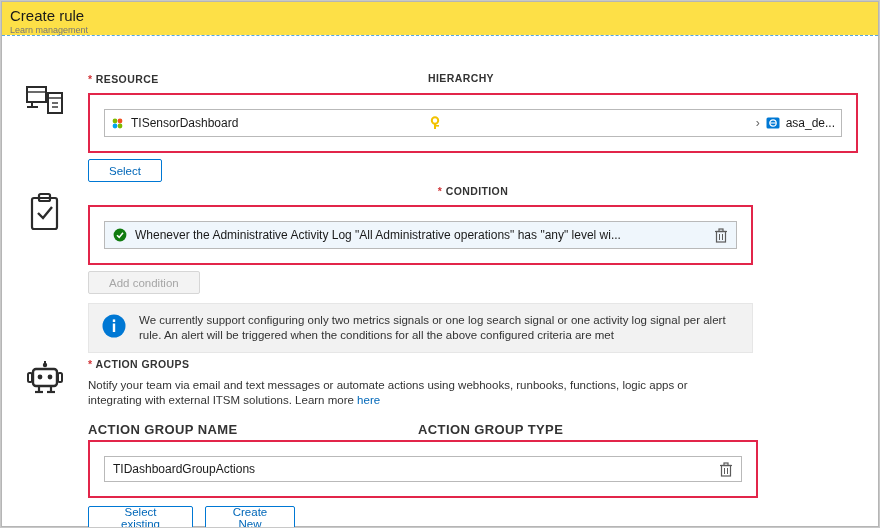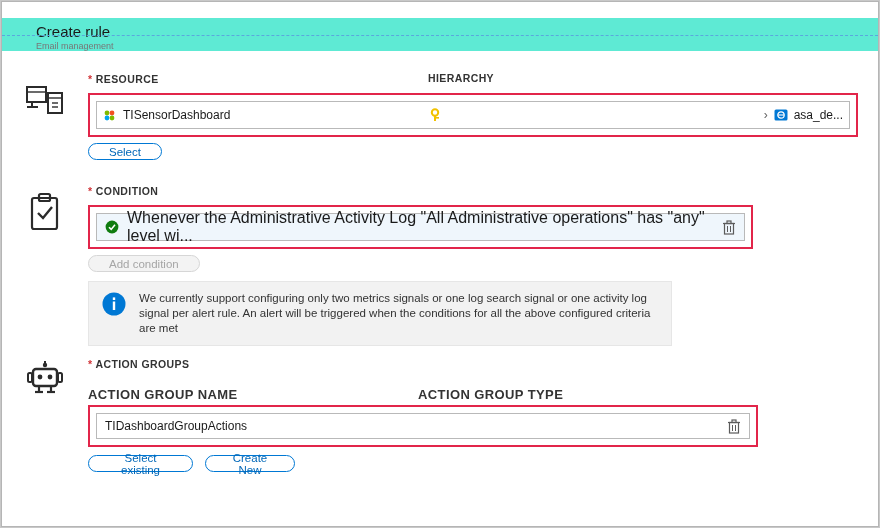--- a/index.html
+++ b/index.html
@@ -14,23 +14,23 @@
     position: relative;
     border: 1px solid #c8c8c8;
   }
   .page-frame {
     position: absolute; inset: 0;
     border: 1px solid #b5b5b5;
   }
 
   
   .header {
-    position: absolute; top: 16px; left: 0; right: 0; height: 33px;
-    padding: 5px 0 0 34px;
-    background: #5eead4;
+    position: absolute; top: 0; left: 0; right: 0; height: 33px;
+    padding: 5px 0 0 8px;
+    background: #fde047;
   }
   .header-title {
     font-size: 15px;
     color: #1a1a1a;
     font-weight: 400;
     line-height: 17px;
   }
   .header-sub {
     font-size: 9px;
     color: #777777;
@@ -57,21 +57,21 @@
     font-size: 10.5px;
     letter-spacing: .4px;
     color: #333333;
     font-weight: 700;
     text-transform: uppercase;
   }
   .req-star { color: #d13438; font-weight: 700; }
 
   .hl-box {
     border: 2.5px solid #e2254a;
-    padding: 6px;
+    padding: 14px;
     background: #ffffff;
   }
 
   
   .resource-row {
     height: 28px;
     border: 1px solid #b9b9b9;
     background: #fff;
     display: flex;
     align-items: center;
@@ -87,44 +87,44 @@
   .right-tail {
     margin-left: auto;
     display: flex; align-items: center; gap: 6px;
     color: #555;
   }
   .chev { color:#666; font-size: 12px; }
   .asa-text { color:#1a1a1a; }
 
   .btn {
     display: inline-flex; align-items: center; justify-content: center;
-    height: 17px;
+    height: 23px;
     padding: 0 20px;
     border: 1px solid #0078d4;
     background: #ffffff;
     color: #0067b8;
     font-size: 11.5px;
     cursor: pointer;
-    border-radius: 10px;
+    border-radius: 2px;
   }
   .btn.disabled {
     border: 1px solid #d6d6d6;
     color: #a6a6a6;
     background: #f3f3f3;
     cursor: default;
   }
 
   
   .condition-row {
     height: 28px;
     border: 1px solid #b9b9b9;
     background: #eff6fc;
     display: flex; align-items: center;
     padding: 0 8px;
-    font-size: 16px;
+    font-size: 12px;
     color: #1a1a1a;
   }
   .cond-text { margin-left: 8px; }
   .trash { margin-left: auto; color: #5b5b5b; }
 
   
   .info-banner {
     display: flex;
     background: #f2f2f2;
     border: 1px solid #e6e6e6;
@@ -168,21 +168,21 @@
 
   svg { display: block; }
 </style>
 </head>
 <body>
 
 <div class="page-frame">
 
   <div class="header">
     <div class="header-title">Create rule</div>
-    <div class="header-sub">Email management</div>
+    <div class="header-sub">Learn management</div>
   </div>
   <div class="header-divider"></div>
 
   <div class="section" style="top:70px; left:0; right:0; height:95px;">
 
     <div class="sec-icon" style="top:10px;">
       <svg width="44" height="40" viewBox="0 0 44 40">
         <rect x="3" y="5" width="19" height="15" fill="none" stroke="#2b2b2b" stroke-width="2"></rect>
         <line x1="3" y1="10" x2="22" y2="10" stroke="#2b2b2b" stroke-width="1.4"></line>
         <line x1="8" y1="20" x2="8" y2="25" stroke="#2b2b2b" stroke-width="2"></line>
@@ -249,21 +249,21 @@
 
     <div class="sec-icon" style="top:8px;">
       <svg width="44" height="44" viewBox="0 0 44 44">
         <rect x="8" y="6" width="25" height="31" rx="2" fill="none" stroke="#2b2b2b" stroke-width="2.2"></rect>
         <rect x="15" y="2" width="11" height="7" rx="1.5" fill="none" stroke="#2b2b2b" stroke-width="2.2"></rect>
         <polyline points="14,21 19,26 28,15" fill="none" stroke="#2b2b2b" stroke-width="2.4"></polyline>
       </svg>
     </div>
 
     <div class="sec-body" style="top:0;">
-      <div style="height:16px;">
+      <div style="height:16px;text-align:center;">
         <span class="field-label">
           <span class="req-star">*</span>
           <span>CONDITION</span>
         </span>
       </div>
 
       <div class="hl-box" style="margin-top:5px; width:665px;">
         <div class="condition-row">
           <span>
             <svg width="14" height="14" viewBox="0 0 14 14">
@@ -281,21 +281,21 @@
               <line x1="8.5" y1="6" x2="8.5" y2="12" stroke="#5b5b5b" stroke-width="1"></line>
             </svg>
           </span>
         </div>
       </div>
 
       <div style="margin-top:6px;">
         <button class="btn disabled">Add condition</button>
       </div>
 
-      <div class="info-banner" style="margin-top:9px; width:584px;">
+      <div class="info-banner" style="margin-top:9px; width:665px;">
         <span>
           <svg width="26" height="26" viewBox="0 0 26 26">
             <circle cx="13" cy="13" r="11.5" fill="#0078d4"></circle>
             <rect x="11.8" y="10.5" width="2.4" height="8.5" fill="#ffffff"></rect>
             <rect x="11.8" y="6.4" width="2.4" height="2.6" fill="#ffffff"></rect>
           </svg>
         </span>
         <span class="info-text">We currently support configuring only two metrics signals or one log search signal or one activity log signal per alert rule. An alert will be triggered when the conditions for all the above configured criteria are met</span>
       </div>
     </div>
@@ -320,20 +320,23 @@
     </div>
 
     <div class="sec-body" style="top:0;">
       <div style="height:16px;">
         <span class="field-label">
           <span class="req-star">*</span>
           <span>ACTION GROUPS</span>
         </span>
       </div>
 
+      <div class="ag-desc" style="margin-top:5px; width:640px;">
+        <span>Notify your team via email and text messages or automate actions using webhooks, runbooks, functions, logic apps or integrating with external ITSM solutions. Learn more </span><a class="lnk" href="#">here</a>
+      </div>
 
       <div style="position:relative; height:14px; margin-top:14px;">
         <span class="col-head">ACTION GROUP NAME</span>
         <span class="col-head" style="position:absolute; left:330px; top:0;">ACTION GROUP TYPE</span>
       </div>
 
       <div class="hl-box" style="margin-top:4px; width:670px;">
         <div class="ag-row">
           <span>TIDashboardGroupActions</span>
           <span class="trash">

